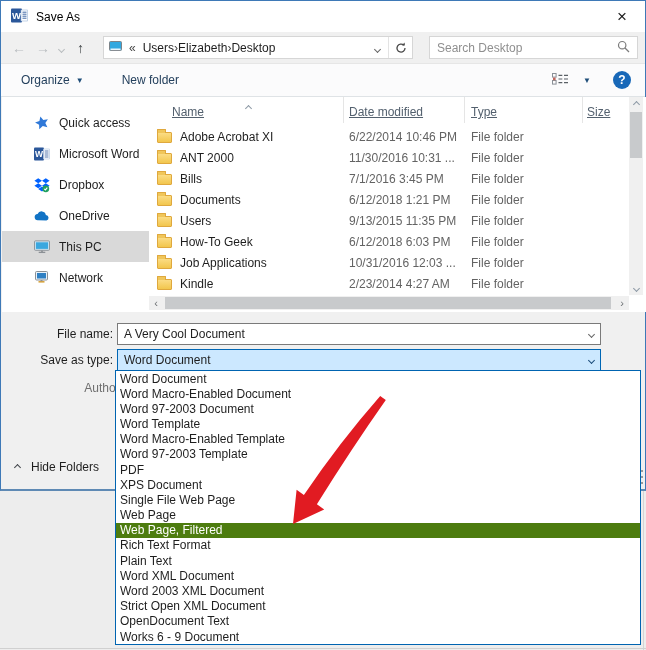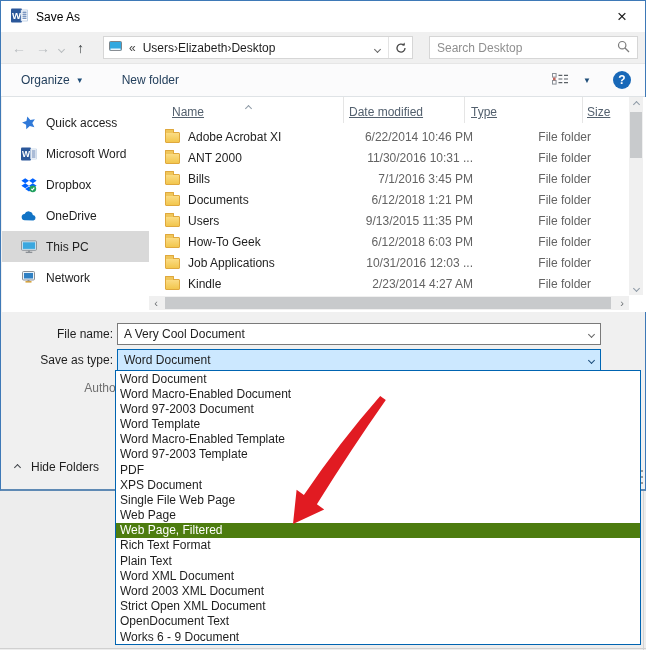--- a/index.html
+++ b/index.html
@@ -43,36 +43,36 @@
             border-top:1px solid #e6e6e6; border-bottom:1px solid #dfe3e6;
             display:flex; align-items:center; color:#24405d;justify-content:space-between; }
   .cmd { display:flex; align-items:center; gap:6px; }
   .caret { color:#1f4e79; font-size:8px; }
   .helpcirc { width:18px; height:18px; border-radius:50%; background:#1868b8; color:#fff;
               font-weight:bold; font-size:12px; display:flex; align-items:center; justify-content:center; }
 
   
   .bodyarea { position:absolute; left:1px; top:96px; width:644px; height:215px; background:#fff; display:flex; }
   .sidebar { width:147px; background:#fff; padding-top:10px; }
-  .sitem { height:31px; display:flex; align-items:center; padding-left:19px; gap:9px; }
+  .sitem { height:31px; display:flex; align-items:center; padding-left:32px; gap:9px; }
   .sitem.sel { background:#d9d9d9; }
   .sic { width:16px; height:16px; display:flex; align-items:center; justify-content:center; }
   .slb { font-size:12px; color:#1e1e1e; }
 
   .listpane { position:relative; flex:1; }
   .lheader { position:absolute; left:0; top:0; right:17px; height:26px; display:flex;
              color:#53606e; font-size:12px; }
   .lheader .hc { display:flex; align-items:flex-end; padding-bottom:4px; border-right:1px solid #e5e5e5; position:relative;text-decoration:underline; }
   .hc-name { width:195px; padding-left:23px; }
   .hc-date { width:121px; padding-left:5px; }
   .hc-type { width:118px; padding-left:6px; }
   .hc-size { flex:1; padding-left:4px; border-right:none !important; }
   .sortind { position:absolute; left:97px; top:3px; }
 
-  .rows { position:absolute; left:8px; top:29px; right:17px;text-align:right; }
+  .rows { position:absolute; left:0; top:29px; right:17px; }
   .lrow { height:21px; display:flex; align-items:center; }
   .c-name { width:195px; display:flex; align-items:center; gap:8px; padding-left:8px; }
   .c-date { width:121px; padding-left:5px; color:#636363; }
   .c-type { width:118px; padding-left:6px; color:#636363; }
   .c-size { flex:1; }
   .folder { width:15px; height:11px; background:linear-gradient(#fbdc84,#f2c64d);
             border:1px solid #dfa83d; border-radius:1px; position:relative; margin-top:2px; }
   .folder::before { content:""; position:absolute; top:-4px; left:-1px; width:7px; height:3px;
                     background:#f0c65a; border:1px solid #dfa83d; border-bottom:none;
                     border-radius:1px 1px 0 0; }

